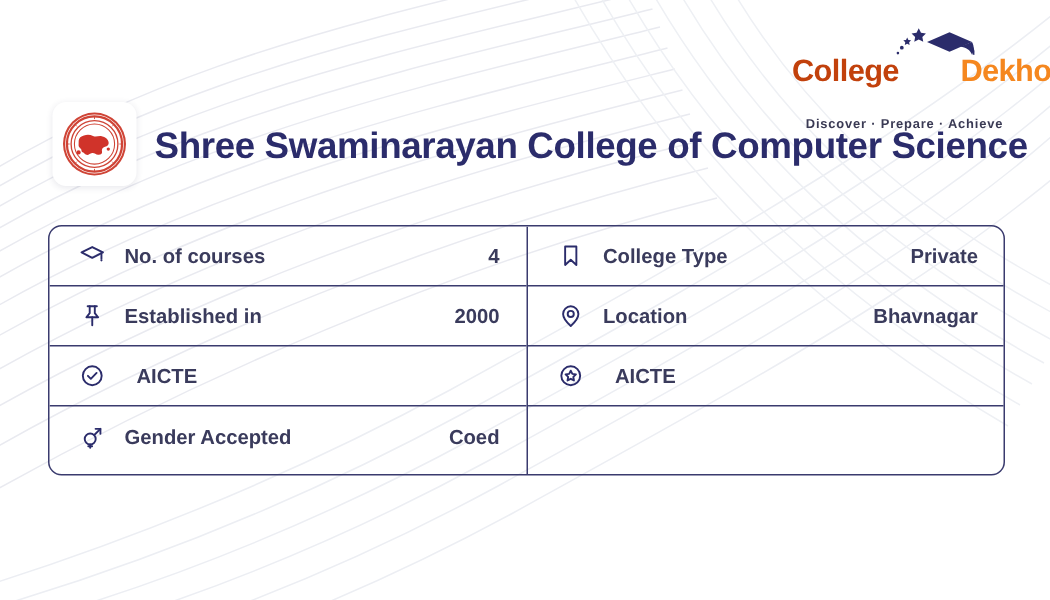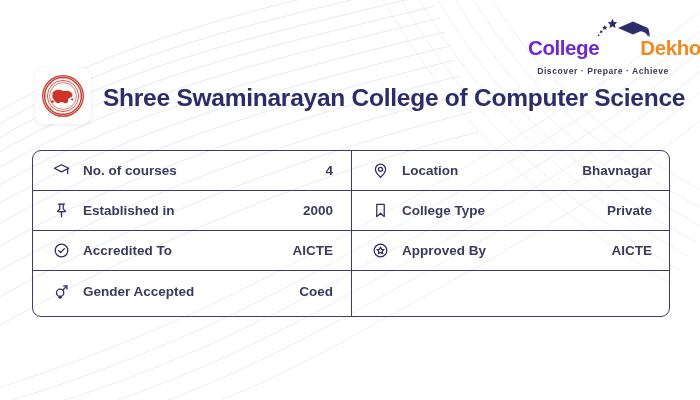--- a/index.html
+++ b/index.html
@@ -50,21 +50,21 @@
   }
   #brand-wordmark {
     font-size: 20.5px;
     font-weight: bold;
     letter-spacing: -0.4px;
     line-height: 1;
     white-space: nowrap;
     position: relative;
     top: -2px;
   }
-  .brand-college { color: #6d28d9; }
+  .brand-college { color: #c2410c; }
   .brand-dekho { color: #f5871f; margin-left: 41px; }
   #brand-dotcom {
     display: inline-block;
     background: #f5871f;
     color: #ffffff;
     font-size: 5.5px;
     font-weight: bold;
     line-height: 1.05;
     letter-spacing: 0;
     padding: 1px 1.5px 1px 1.5px;
@@ -72,21 +72,21 @@
     vertical-align: 5px;
     margin-left: 1px;
     width: 8px;
     text-align: center;
   }
   #brand-tagline {
     color: #3a3a54;
     font-size: 8.6px;
     font-weight: bold;
     letter-spacing: 0.55px;
-    margin-top: 5px;
+    margin-top: 16px;
     white-space: nowrap;
   }
   #crest-card {
     position: absolute;
     left: 35px;
     top: 68px;
     width: 56px;
     height: 56px;
     background: #ffffff;
     border-radius: 9px;
@@ -298,21 +298,20 @@
         <span class="row-value">2000</span>
       </div>
 
       <div class="info-row">
         <span class="row-icon">
           <svg width="17" height="17" viewBox="0 0 20 20" fill="none" stroke="#2b2c6b" stroke-width="1.5" stroke-linecap="round" stroke-linejoin="round">
             <circle cx="10" cy="10" r="7.4"></circle>
             <path d="M6.6 10.1 L8.9 12.4 L13.4 7.8"></path>
           </svg>
         </span>
-        <span class="row-label">Accredited To</span>
         <span class="row-value">AICTE</span>
       </div>
 
       <div class="info-row last">
         <span class="row-icon">
           <svg width="17" height="17" viewBox="0 0 20 20" fill="none" stroke="#2b2c6b" stroke-width="1.5" stroke-linecap="round" stroke-linejoin="round">
             <circle cx="8.4" cy="11.4" r="4.3"></circle>
             <path d="M11.6 8.2 L16.4 3.4"></path>
             <path d="M12.6 3.4 H16.4 V7.2"></path>
             <path d="M8.4 15.7 V18.2"></path>
@@ -322,46 +321,45 @@
         <span class="row-label">Gender Accepted</span>
         <span class="row-value">Coed</span>
       </div>
     </div>
 
     <div class="table-col" id="col-right">
 
       <div class="info-row">
         <span class="row-icon">
           <svg width="17" height="17" viewBox="0 0 20 20" fill="none" stroke="#2b2c6b" stroke-width="1.5" stroke-linecap="round" stroke-linejoin="round">
+            <path d="M5.6 2.8 H14.4 V17.2 L10 13.2 L5.6 17.2 Z"></path>
+          </svg>
+        </span>
+        <span class="row-label">College Type</span>
+        <span class="row-value">Private</span>
+      </div>
+
+      <div class="info-row">
+        <span class="row-icon">
+          <svg width="17" height="17" viewBox="0 0 20 20" fill="none" stroke="#2b2c6b" stroke-width="1.5" stroke-linecap="round" stroke-linejoin="round">
             <path d="M10 18 C10 18 16 12.6 16 8.6 A6 6 0 0 0 4 8.6 C4 12.6 10 18 10 18 Z"></path>
             <circle cx="10" cy="8.6" r="2.4"></circle>
           </svg>
         </span>
         <span class="row-label">Location</span>
         <span class="row-value">Bhavnagar</span>
       </div>
 
       <div class="info-row">
         <span class="row-icon">
           <svg width="17" height="17" viewBox="0 0 20 20" fill="none" stroke="#2b2c6b" stroke-width="1.5" stroke-linecap="round" stroke-linejoin="round">
-            <path d="M5.6 2.8 H14.4 V17.2 L10 13.2 L5.6 17.2 Z"></path>
-          </svg>
-        </span>
-        <span class="row-label">College Type</span>
-        <span class="row-value">Private</span>
-      </div>
-
-      <div class="info-row">
-        <span class="row-icon">
-          <svg width="17" height="17" viewBox="0 0 20 20" fill="none" stroke="#2b2c6b" stroke-width="1.5" stroke-linecap="round" stroke-linejoin="round">
             <circle cx="10" cy="10" r="7.4"></circle>
             <path d="M10 6.0 L11.25 8.55 L14.05 8.95 L12.02 10.92 L12.5 13.7 L10 12.4 L7.5 13.7 L7.98 10.92 L5.95 8.95 L8.75 8.55 Z"></path>
           </svg>
         </span>
-        <span class="row-label">Approved By</span>
         <span class="row-value">AICTE</span>
       </div>
 
       <div class="info-row filler"></div>
     </div>
   </div>
 
 </div>
 
 </body></html>

